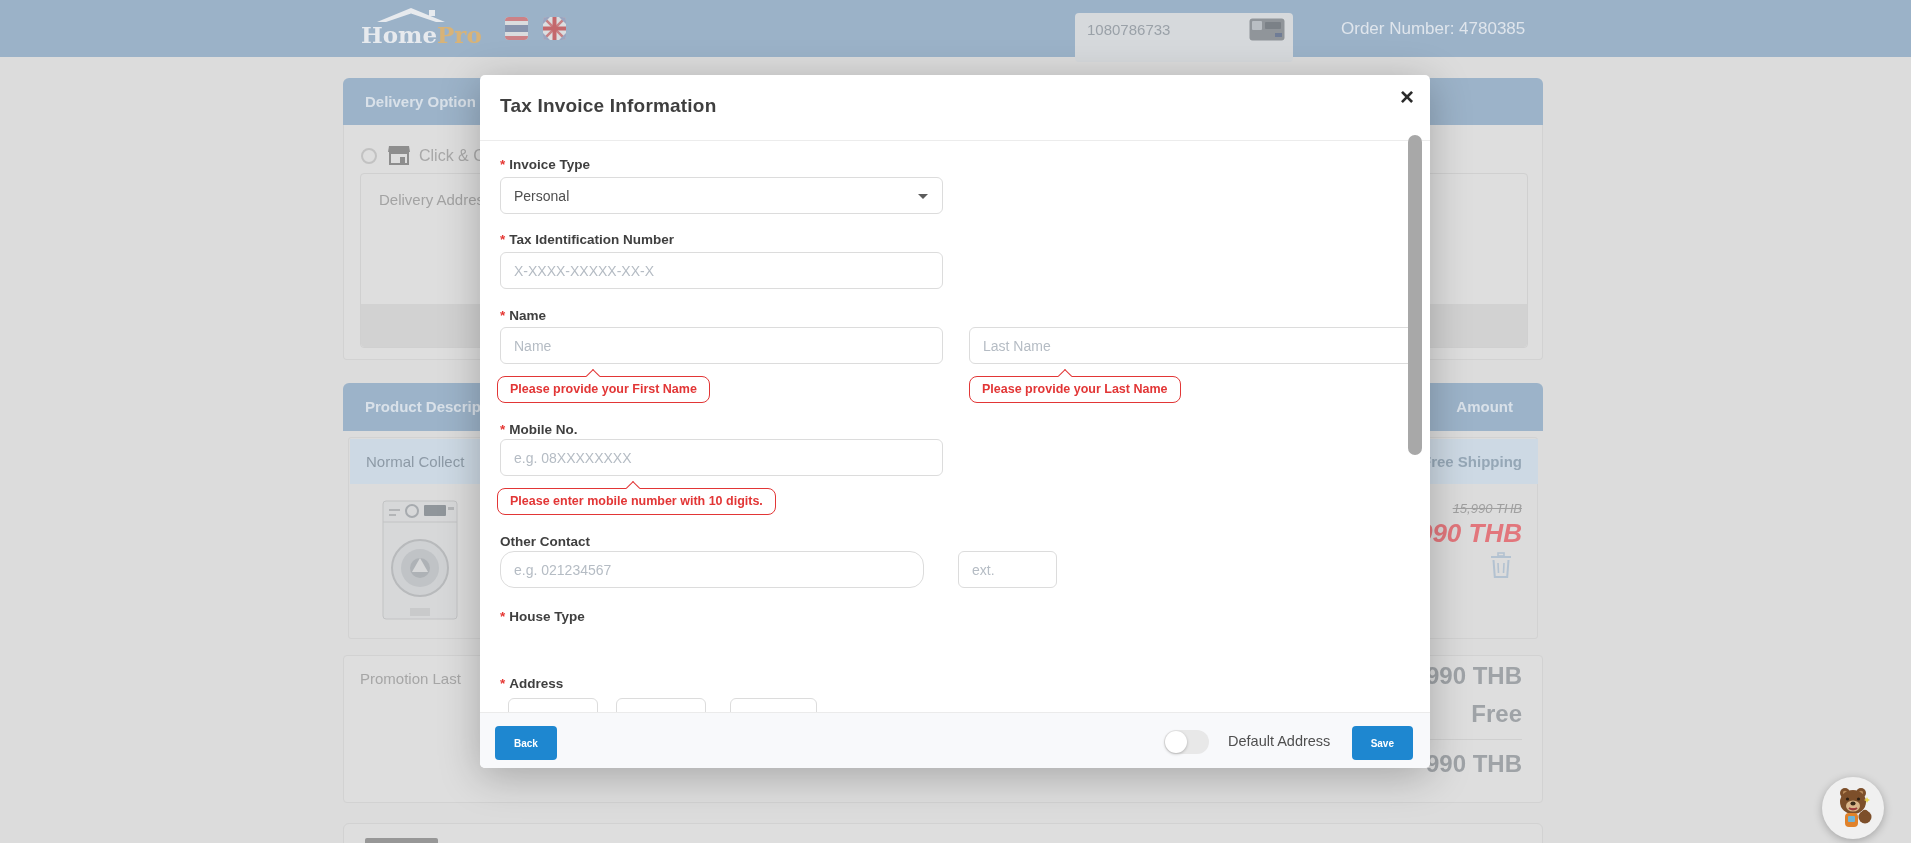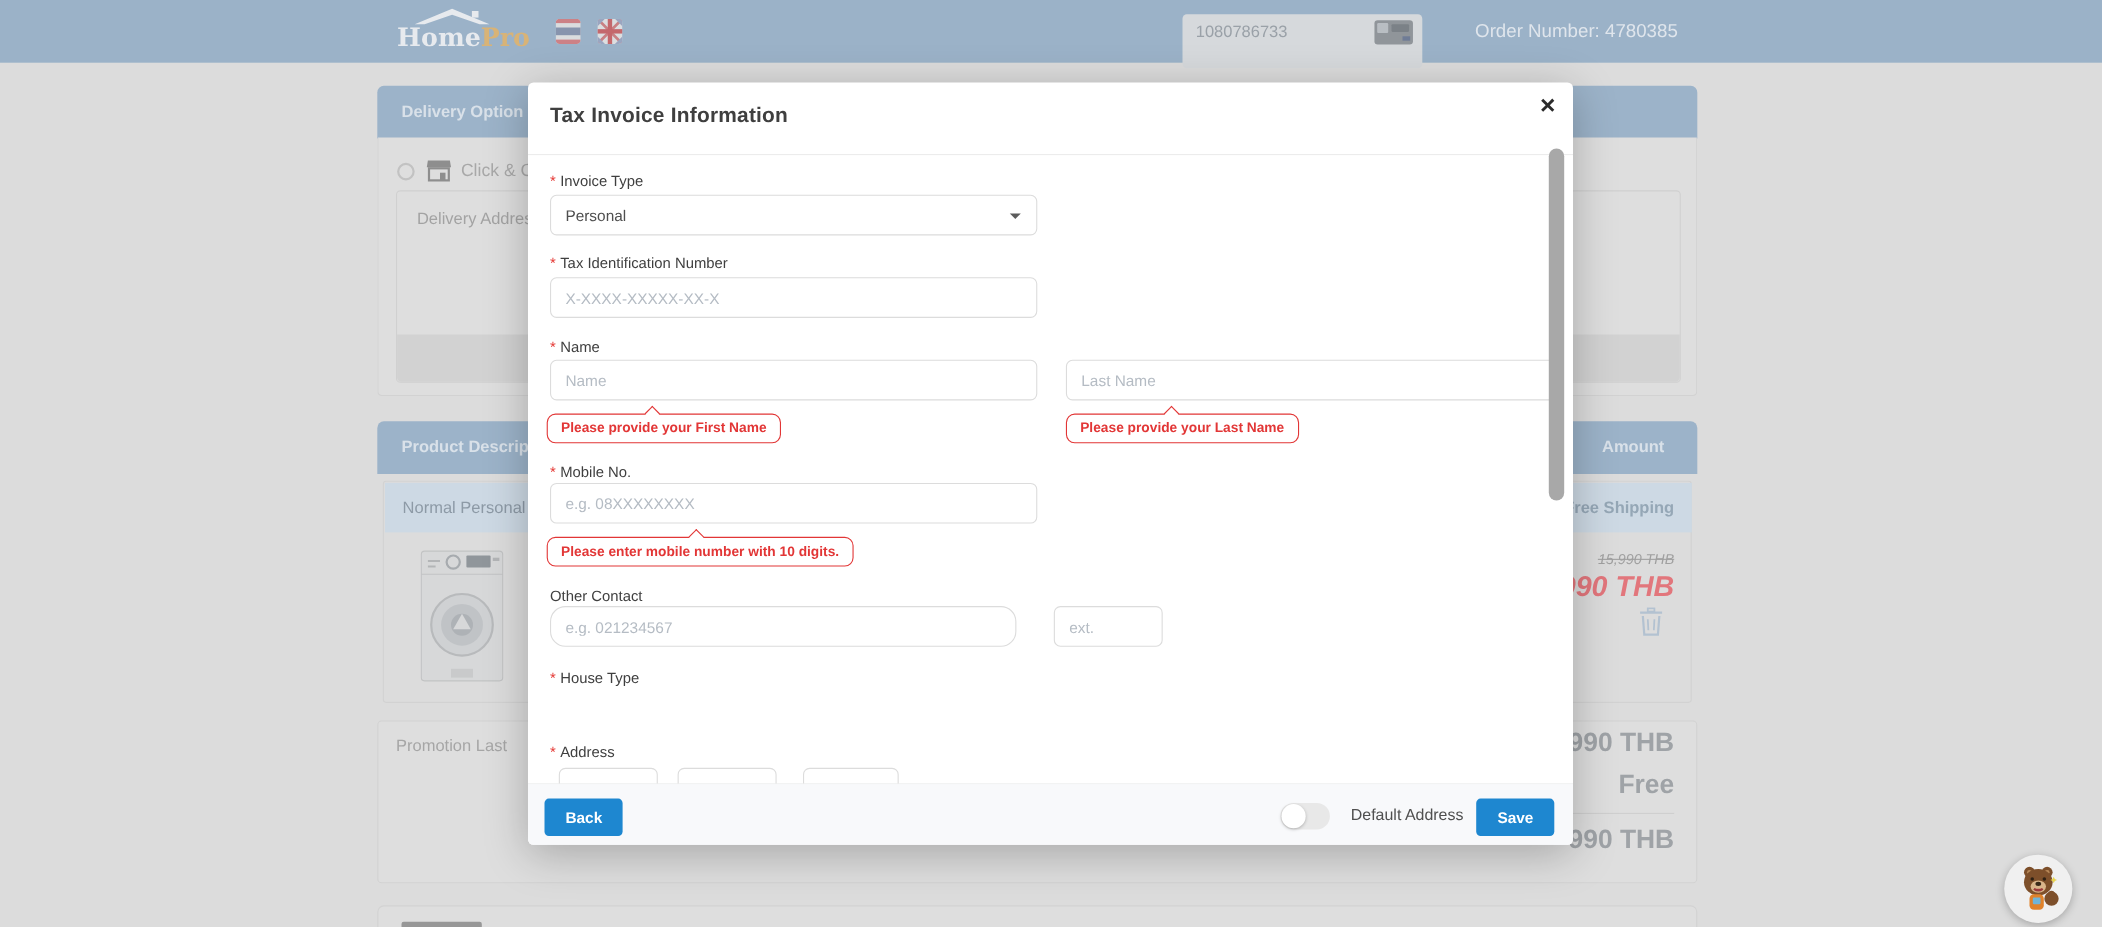--- a/index.html
+++ b/index.html
@@ -56,38 +56,38 @@
   .s4-box { position:absolute; left:343px; top:823px; width:1200px; height:40px; background:#dedede; border:1px solid #d2d2d2; border-radius:6px; }
   .s4-thumb { position:absolute; left:365px; top:838px; width:73px; height:20px; background:#979797; border-radius:2px 2px 0 0; }
 
   
   .modal { position:absolute; left:480px; top:75px; width:950px; height:693px; background:#ffffff; border-radius:5px;
            box-shadow:0 8px 40px rgba(0,0,0,0.25); }
   .m-title { position:absolute; left:20px; top:20px; font-size:19px; font-weight:bold; color:#3f3f3f; letter-spacing:0.2px; }
   .m-close { position:absolute; right:16px; top:8px; font-size:24px; font-weight:bold; color:#2b2b2b; cursor:pointer; line-height:1.2; }
   .m-divider { position:absolute; left:0; top:65px; width:100%; height:1px; background:#ececec; }
 
-  .lbl { position:absolute; font-size:13.5px; font-weight:normal; color:#3f3f3f;text-align:center; }
+  .lbl { position:absolute; font-size:13.5px; font-weight:bold; color:#3f3f3f;text-align:center; }
   .req { color:#e53935; margin-right:4px; }
   .inp { position:absolute; height:37px; border:1px solid #dcdcdc; border-radius:6px; background:#fff; outline:none;
          padding:0 13px; font-family:"Liberation Sans",sans-serif; font-size:14px; color:#555; }
   .inp::placeholder { color:#b5bcc4; }
   .sel { position:absolute; height:37px; border:1px solid #dcdcdc; border-radius:6px; background:#fff; cursor:pointer; }
   .sel .val { position:absolute; left:13px; top:0; line-height:36px; font-size:14px; color:#4f4f4f; }
   .sel .caret { position:absolute; right:14px; top:16px; width:0; height:0;
                 border-left:5px solid transparent; border-right:5px solid transparent; border-top:5px solid #5c5c5c; }
 
   .tip { position:absolute; height:27px; border:1.5px solid #e23636; border-radius:8px; background:#fff;
          color:#e23636; font-size:12.5px; font-weight:bold; line-height:24px; padding:0 12px; white-space:nowrap; }
   .tip .arrow { position:absolute; top:-6px; width:10px; height:10px; background:#fff;
                 border-left:1.5px solid #e23636; border-top:1.5px solid #e23636; transform:rotate(45deg); }
 
   .m-footer { position:absolute; left:0; top:637px; width:950px; height:56px; background:#f8f9fb; border-top:1px solid #ebebeb; border-radius:0 0 5px 5px; }
   .btn { position:absolute; top:13px; height:34px; background:#1e87d0; color:#fff; border:none; border-radius:4px;
-         font-family:"Liberation Sans",sans-serif; font-size:14px; font-weight:bold; padding:0 19px; cursor:pointer; }
+         font-family:"Liberation Sans",sans-serif; font-size:10px; font-weight:bold; padding:0 19px; cursor:pointer; }
   .btn-back { left:15px; }
   .btn-save { right:17px; }
   .toggle { position:absolute; left:684px; top:17px; width:45px; height:24px; background:#e8e8e8; border-radius:12px; cursor:pointer; }
   .toggle .knob { position:absolute; left:1px; top:1px; width:22px; height:22px; background:#fff; border-radius:50%;
                   box-shadow:0 1px 3px rgba(0,0,0,0.25); }
   .toggle-lbl { position:absolute; left:748px; top:0; height:56px; line-height:56px; font-size:14.5px; color:#4f4f4f; }
 
   .m-scrollthumb { position:absolute; left:928px; top:60px; width:14px; height:320px; background:#a8a8a8; border-radius:7px; }
 
   
@@ -154,21 +154,21 @@
     <div class="ph">Delivery Address</div>
     <div class="addr-strip"></div>
   </div>
 
   <div class="sec-header" style="top:383px;">
     <span class="lefttxt">Product Description</span>
     <span class="righttxt">Amount</span>
   </div>
   <div class="row-box">
     <div class="nd-bar">
-      <span class="l">Normal Personal</span>
+      <span class="l">Normal Collect</span>
       <span class="r">Free Shipping</span>
     </div>
   </div>
   <svg class="washer" width="76" height="124" viewBox="0 0 76 124">
     <rect x="1" y="1" width="74" height="118" rx="3" fill="#d7d8d9" stroke="#c2c3c4"></rect>
     <line x1="1" y1="22" x2="75" y2="22" stroke="#c2c3c4"></line>
     <line x1="7" y1="10" x2="18" y2="10" stroke="#b3b5b7" stroke-width="2"></line>
     <line x1="7" y1="15" x2="14" y2="15" stroke="#b3b5b7" stroke-width="2"></line>
     <circle cx="30" cy="11" r="6" fill="none" stroke="#a7abaf" stroke-width="2"></circle>
     <rect x="42" y="5" width="22" height="11" rx="1" fill="#90969b"></rect>

